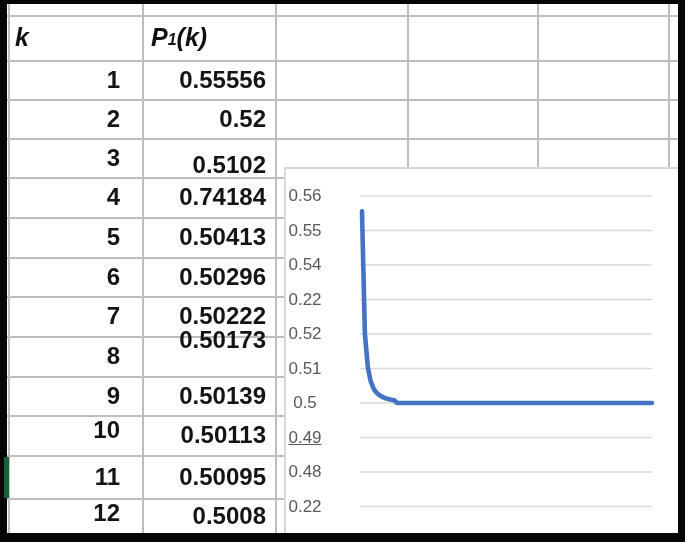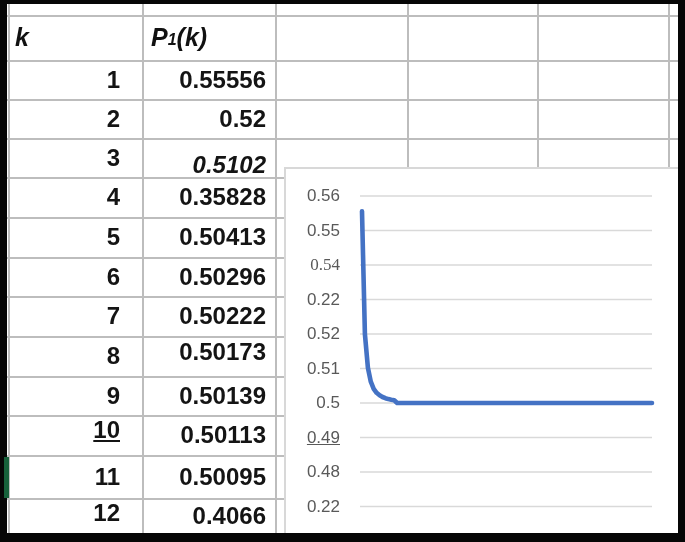--- a/index.html
+++ b/index.html
@@ -24,21 +24,21 @@
     font-style:italic;font-weight:700;font-size:25px;color:#111;
   }
   .hdr sub{font-size:16px;font-weight:700;transform:translateY(2px);}
   .chart-box{
     position:absolute;left:277px;top:163px;width:394px;height:366px;
     background:#ffffff;
     border-left:2px solid #d8d8d8;border-top:2px solid #d8d8d8;
     box-sizing:border-box;
   }
   .ytick{
-    position:absolute;right:338px;width:70px;text-align:right;
+    position:absolute;right:338px;width:70px;text-align:center;
     font-size:17px;line-height:20px;color:#595959;font-weight:500;
   }
   
   .chart-svg{position:absolute;left:0;top:0;}
   .selection-marker{
     position:absolute;left:4px;top:457px;width:5px;height:41px;
     background:#17613b;z-index:30;
   }
 </style>
 </head>
@@ -77,46 +77,46 @@
       <span>k</span>
       <span>)</span>
   </div>
 
   <div id="table-rows">
       <div class="cell num" style="left: 2px; top: 56px; width: 122px; height: 39px; padding-right: 11px;">1</div>
       <div class="cell num" style="left: 137px; top: 56px; width: 122px; height: 39px; padding-right: 0px;">0.55556</div>
       <div class="cell num" style="left: 2px; top: 95px; width: 122px; height: 39px; padding-right: 11px;">2</div>
       <div class="cell num" style="left: 137px; top: 95px; width: 122px; height: 39px; padding-right: 0px;">0.52</div>
       <div class="cell num" style="left: 2px; top: 134px; width: 122px; height: 39px; padding-right: 11px;">3</div>
-      <div class="cell num" style="left: 137px; top: 134px; width: 122px; height: 54px; padding-right: 0px; font-style: italic;">0.5102</div>
+      <div class="cell num" style="left: 137px; top: 134px; width: 122px; height: 54px; padding-right: 0px;">0.5102</div>
       <div class="cell num" style="left: 2px; top: 173px; width: 122px; height: 40px; padding-right: 11px;">4</div>
-      <div class="cell num" style="left: 137px; top: 173px; width: 122px; height: 40px; padding-right: 0px;">0.35828</div>
+      <div class="cell num" style="left: 137px; top: 173px; width: 122px; height: 40px; padding-right: 0px;">0.74184</div>
       <div class="cell num" style="left: 2px; top: 213px; width: 122px; height: 40px; padding-right: 11px;">5</div>
       <div class="cell num" style="left: 137px; top: 213px; width: 122px; height: 40px; padding-right: 0px;">0.50413</div>
       <div class="cell num" style="left: 2px; top: 253px; width: 122px; height: 39px; padding-right: 11px;">6</div>
       <div class="cell num" style="left: 137px; top: 253px; width: 122px; height: 39px; padding-right: 0px;">0.50296</div>
       <div class="cell num" style="left: 2px; top: 292px; width: 122px; height: 40px; padding-right: 11px;">7</div>
       <div class="cell num" style="left: 137px; top: 292px; width: 122px; height: 40px; padding-right: 0px;">0.50222</div>
       <div class="cell num" style="left: 2px; top: 332px; width: 122px; height: 40px; padding-right: 11px;">8</div>
-      <div class="cell num" style="left: 137px; top: 332px; width: 122px; height: 32px; padding-right: 0px;">0.50173</div>
+      <div class="cell num" style="left: 137px; top: 320px; width: 122px; height: 32px; padding-right: 0px;">0.50173</div>
       <div class="cell num" style="left: 2px; top: 372px; width: 122px; height: 39px; padding-right: 11px;">9</div>
       <div class="cell num" style="left: 137px; top: 372px; width: 122px; height: 39px; padding-right: 0px;">0.50139</div>
-      <div class="cell num" style="left: 2px; top: 411px; width: 122px; height: 29px; padding-right: 11px; text-decoration: underline;">10</div>
+      <div class="cell num" style="left: 2px; top: 411px; width: 122px; height: 29px; padding-right: 11px;">10</div>
       <div class="cell num" style="left: 137px; top: 411px; width: 122px; height: 40px; padding-right: 0px; padding-left: 40px;">0.50113</div>
       <div class="cell num" style="left: 2px; top: 451px; width: 122px; height: 43px; padding-right: 11px;">11</div>
       <div class="cell num" style="left: 137px; top: 451px; width: 122px; height: 43px; padding-right: 0px;">0.50095</div>
       <div class="cell num" style="left: 2px; top: 494px; width: 122px; height: 29px; padding-right: 11px;">12</div>
-      <div class="cell num" style="left: 137px; top: 494px; width: 122px; height: 35px; padding-right: 0px;">0.4066</div>
+      <div class="cell num" style="left: 137px; top: 494px; width: 122px; height: 35px; padding-right: 0px;">0.5008</div>
     </div>
 
   <div class="chart-box">
     <div id="y-ticks">
         <div class="ytick" style="top: 17px;">0.56</div>
         <div class="ytick" style="top: 51.5px;">0.55</div>
-        <div class="ytick" style="top: 86px; font-family: Liberation Serif, serif;">0.54</div>
+        <div class="ytick" style="top: 86px;">0.54</div>
         <div class="ytick" style="top: 120.5px;">0.22</div>
         <div class="ytick" style="top: 155px;">0.52</div>
         <div class="ytick" style="top: 189.5px;">0.51</div>
         <div class="ytick" style="top: 224px;">0.5</div>
         <div class="ytick" style="top: 258.5px; text-decoration: underline;">0.49</div>
         <div class="ytick" style="top: 293px;">0.48</div>
         <div class="ytick" style="top: 327.5px;">0.22</div>
       </div>
     <svg id="chart-svg" class="chart-svg" width="394" height="366" viewBox="0 0 394 366">
         <line x1="74" x2="366" y1="27" y2="27" stroke="#d9d9d9" stroke-width="1.6"></line>

